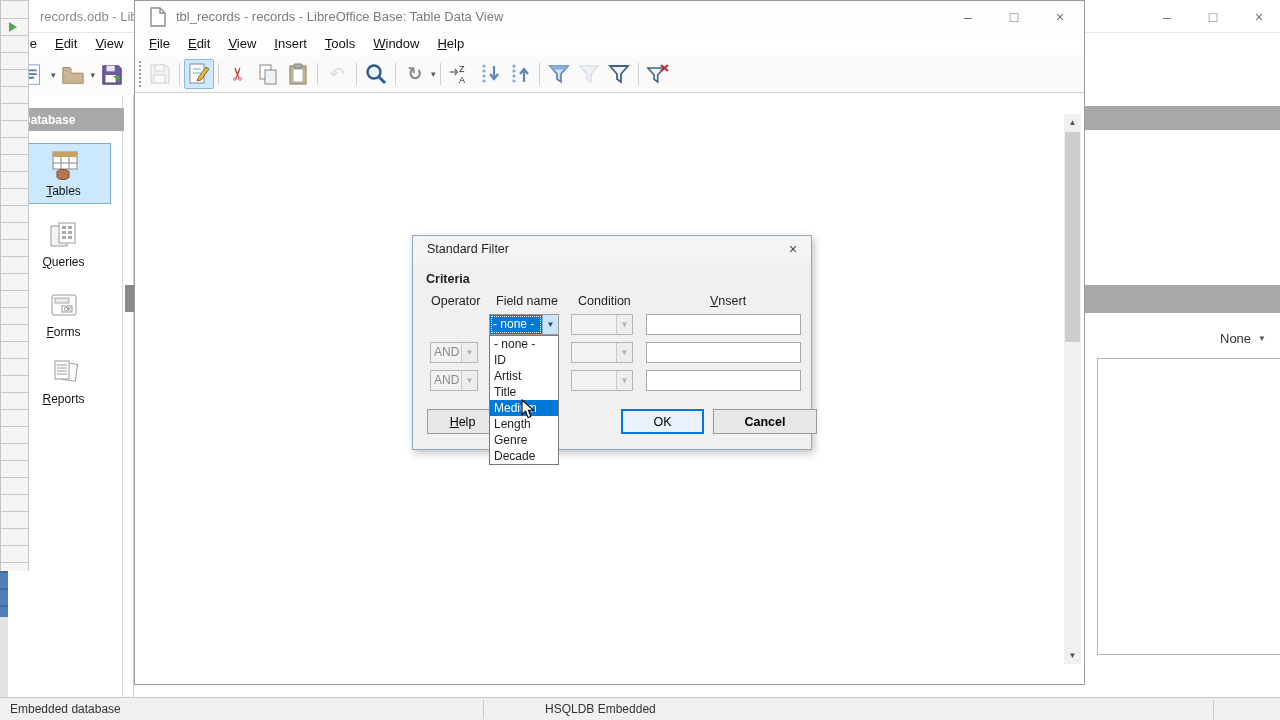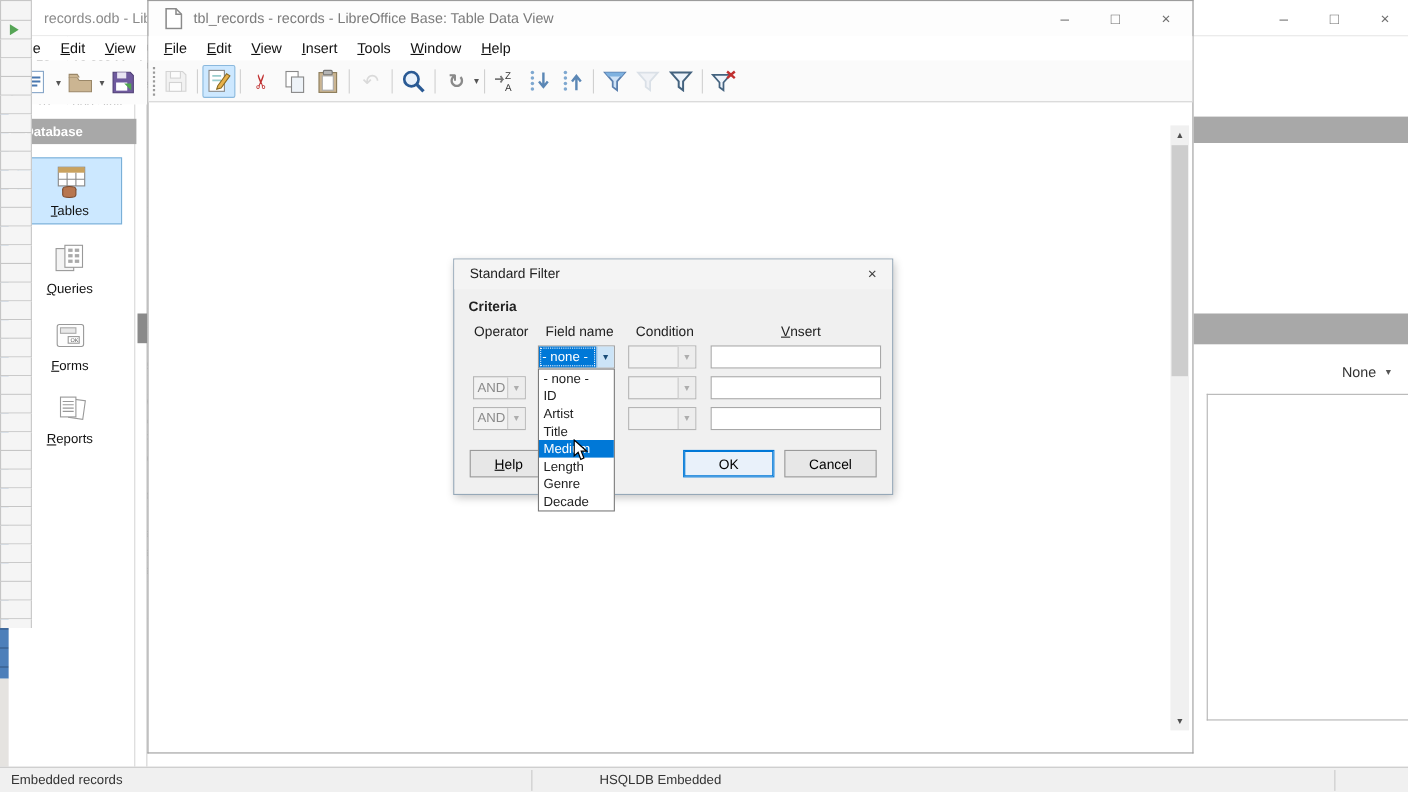--- a/index.html
+++ b/index.html
@@ -742,38 +742,38 @@
     <div class="combo disabled" style="left:158px; top:134px; width:62px;">
       <span class="val"></span>
       <span class="btn">▼</span>
     </div>
     <div class="vinput" style="left:233px; top:134px;"></div>
 
     <button class="dlg-btn" style="left:14px; top:173px; width:71px;">
         <span><u>H</u>elp</span>
       </button>
     <button class="dlg-btn default" style="left:208px; top:173px; width:83px;">OK</button>
-    <button class="dlg-btn" style="left:300px; top:173px; width:84px;">Cancel</button>
+    <button class="dlg-btn" style="left:300px; top:173px; width:104px;font-weight:bold;">Cancel</button>
 
     <div id="dropdown">
         <div class="opt">- none -</div>
         <div class="opt">ID</div>
         <div class="opt">Artist</div>
         <div class="opt">Title</div>
         <div class="opt hl">Medium</div>
         <div class="opt">Length</div>
         <div class="opt">Genre</div>
         <div class="opt">Decade</div>
       </div>
   </div>
 
   <svg id="cursor" class="abs" viewBox="0 0 14 20">
     <path d="M1 1 L1 15.5 L4.6 12.2 L7 18.6 L9.8 17.4 L7.4 11.2 L12.4 11.2 Z" fill="#fff" stroke="#000" stroke-width="1.1"></path>
   </svg>
 
   <div id="statusbar" class="abs">
-    <span class="abs" style="left:10px; top:4px;">Embedded records</span>
+    <span class="abs" style="left:10px; top:4px;">Embedded database</span>
     <span class="abs" style="left:545px; top:4px;">HSQLDB Embedded</span>
     <span class="sb-div" style="left:483px;"></span>
     <span class="sb-div" style="left:1213px;"></span>
   </div>
 
 </div>
 
 </body></html>

